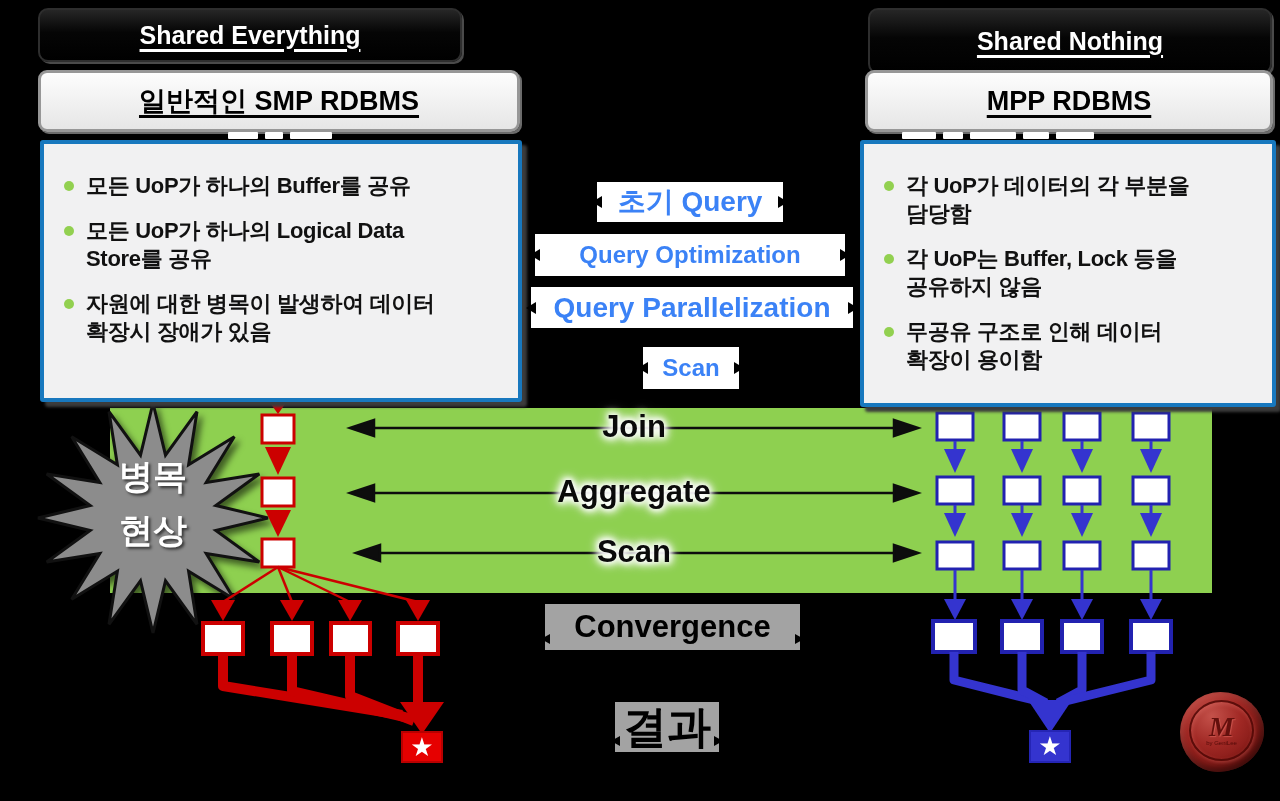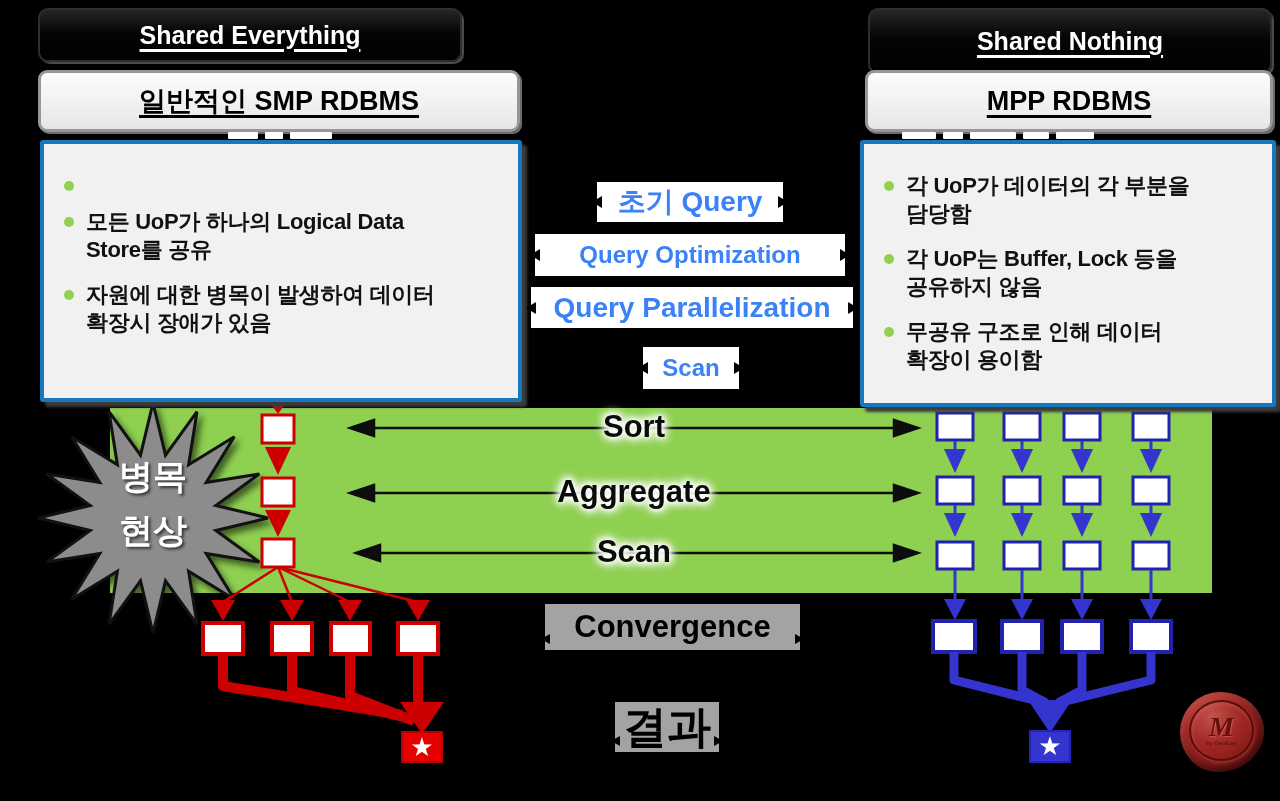--- a/index.html
+++ b/index.html
@@ -219,20 +219,24 @@
     <span>Shared Nothing</span>
   </div>
   <div class="gray-pill" style="left:865px;top:70px;width:408px;height:62px;">
     <span>MPP RDBMS</span>
   </div>
 
   <div class="panel" style="left:40px;top:140px;width:482px;height:262px;">
     <ul>
       <li>
           <span class="dot"></span>
+        <span class="bl">
+            <span>모든 UoP가 하나의 Buffer를 공유</span>
+            <span></span>
+          </span>
         </li>
       <li>
           <span class="dot"></span>
         <span class="bl">
             <span>모든 UoP가 하나의 Logical Data</span>
             <span>Store를 공유</span>
           </span>
         </li>
       <li>
           <span class="dot"></span>
@@ -276,21 +280,21 @@
   <div class="mid-label" style="left:535px;top:234px;width:310px;height:42px;font-size:24px;">
     <span>Query Optimization</span>
     </div>
   <div class="mid-label" style="left:531px;top:287px;width:322px;height:41px;font-size:28px;">
     <span>Query Parallelization</span>
     </div>
   <div class="mid-label" style="left:643px;top:347px;width:96px;height:42px;font-size:24px;">
     <span>Scan</span>
     </div>
 
-  <div class="stage-label" style="left:634px;top:409px;">Sort</div>
+  <div class="stage-label" style="left:634px;top:409px;">Join</div>
   <div class="stage-label" style="left:634px;top:474px;">Aggregate</div>
   <div class="stage-label" style="left:634px;top:534px;">Scan</div>
 
   <div class="white-label" style="left:545px;top:604px;width:255px;height:46px;font-size:31px;">
     <span>Convergence</span>
     </div>
   <div class="white-label" style="left:615px;top:702px;width:104px;height:50px;font-size:44px;">
     <span>결과</span>
     </div>
 

